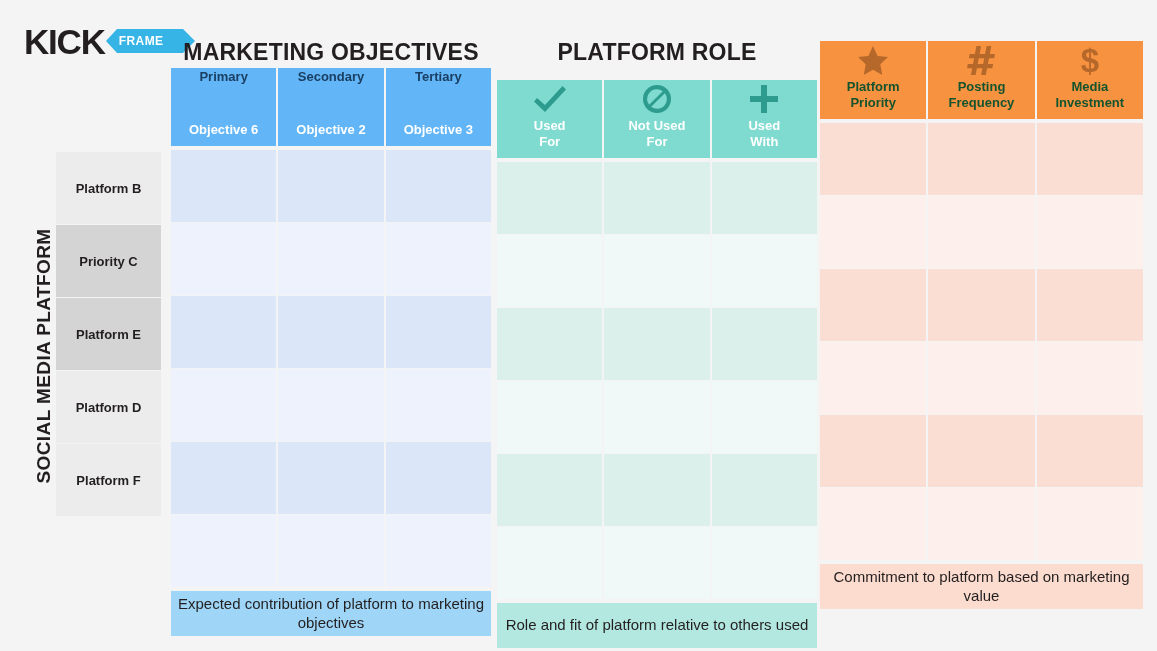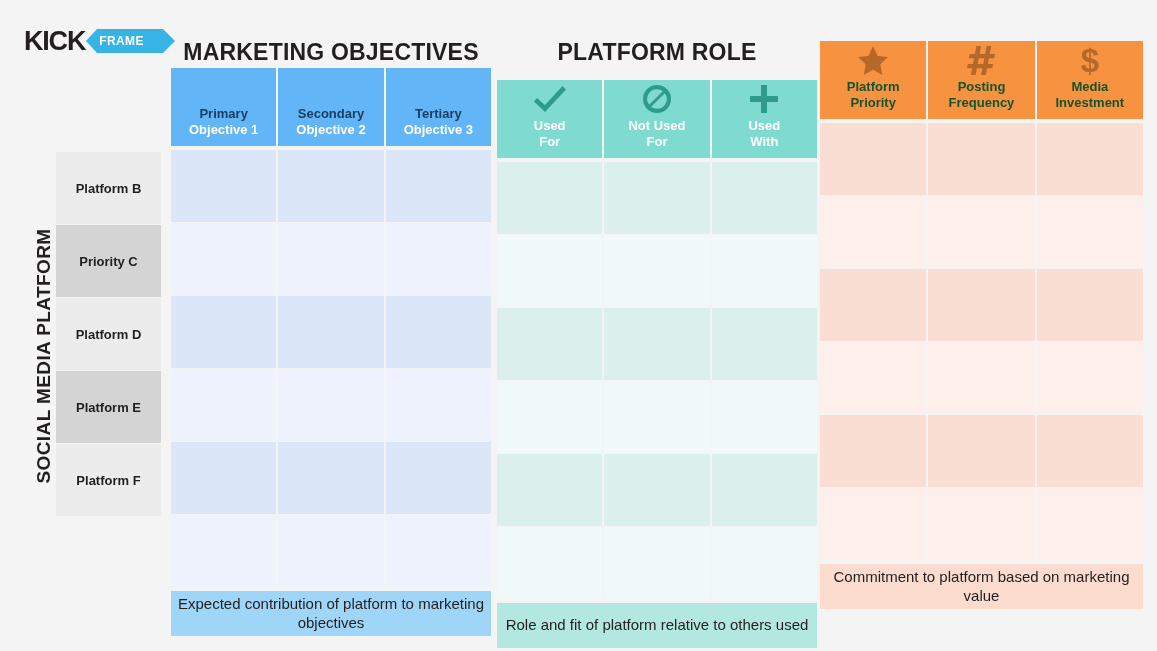--- a/index.html
+++ b/index.html
@@ -7,21 +7,21 @@
     width:1157px;height:651px;
     background:#f4f4f4;
     font-family:"Liberation Sans",sans-serif;
     overflow:hidden;
     position:relative;
   }
 
   
   #logo{position:absolute;left:24px;top:26px;display:flex;align-items:center;height:30px;}
   #logo .kick{
-    font-size:27px;font-weight:bold;color:#231f20;
+    font-size:35px;font-weight:bold;color:#231f20;
     letter-spacing:-1.2px;line-height:1;font-family:"Liberation Sans",sans-serif;
   }
   #logo .frame-wrap{
     position:relative;height:24px;margin-left:1px;display:flex;align-items:center;
   }
   #logo .frame-wrap svg{display:block;}
   #logo .frame-txt{
     position:absolute;left:13px;top:0;height:24px;display:flex;align-items:center;
     color:#ffffff;font-size:12px;font-weight:bold;letter-spacing:.4px;
   }
@@ -62,21 +62,21 @@
     padding-bottom:9px;box-sizing:border-box;
     text-align:center;line-height:1.18;
   }
   .head-cell .hc-icon{
     flex:1;display:flex;align-items:center;justify-content:center;width:100%;
   }
   .head-cell .hc-l1{font-size:13px;font-weight:bold;}
   .head-cell .hc-l2{font-size:13px;font-weight:bold;}
 
   
-  #grp-marketing .head-cell{background:#62b5f6;}
+  #grp-marketing .head-cell{background:#62b5f6;gap:37px;}
   #grp-marketing .hc-l1{color:#1a3f63;}
   #grp-marketing .hc-l2{color:#ffffff;}
   
   #grp-role .head-cell{background:#7fdbd0;margin-top:12px;}
   #grp-role .hc-l1,#grp-role .hc-l2{color:#ffffff;}
   #grp-role .hc-icon svg{fill:#2d9b8d;}
   
   #grp-plan .head-cell{background:#f79340;}
   #grp-plan .hc-l1,#grp-plan .hc-l2{color:#14532d;}
   #grp-plan .hc-icon svg{fill:#b5682a;}
@@ -115,32 +115,32 @@
     </svg>
     <span class="frame-txt">FRAME</span>
   </span>
 </div>
 
 <div id="vaxis">SOCIAL MEDIA PLATFORM</div>
 
 <div id="rowlabels">
   <div class="rowlabel light">Platform B</div>
   <div class="rowlabel dark">Priority C</div>
+  <div class="rowlabel dark">Platform E</div>
   <div class="rowlabel light">Platform D</div>
-  <div class="rowlabel dark">Platform E</div>
   <div class="rowlabel light">Platform F</div>
 </div>
 
 <div class="group" id="grp-marketing">
   <div class="group-title">MARKETING OBJECTIVES</div>
   <div class="head-row">
     <div class="head-cell">
       <span class="hc-icon"></span>
       <span class="hc-l1">Primary</span>
-      <span class="hc-l2">Objective 1</span>
+      <span class="hc-l2">Objective 6</span>
     </div>
     <div class="head-cell">
       <span class="hc-icon"></span>
       <span class="hc-l1">Secondary</span>
       <span class="hc-l2">Objective 2</span>
     </div>
     <div class="head-cell">
       <span class="hc-icon"></span>
       <span class="hc-l1">Tertiary</span>
       <span class="hc-l2">Objective 3</span>

